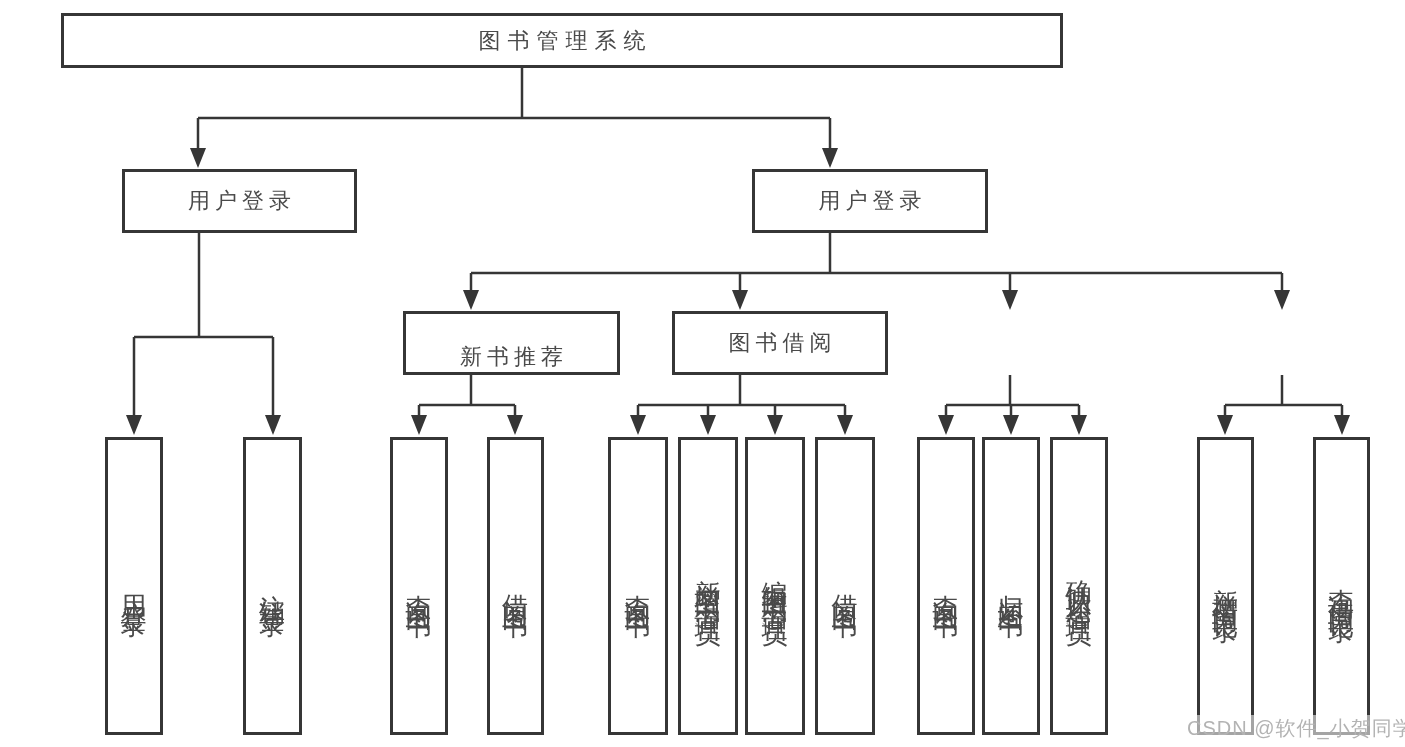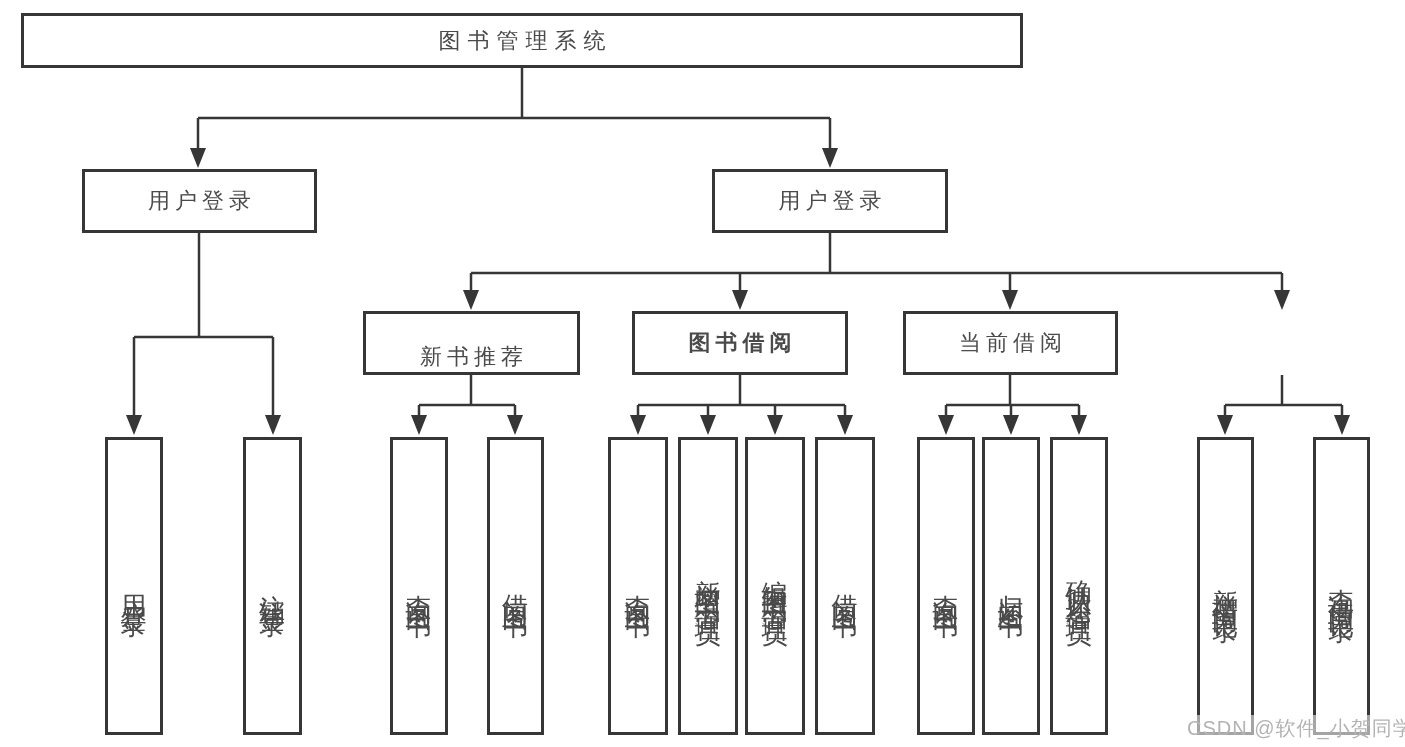--- a/index.html
+++ b/index.html
@@ -12,20 +12,21 @@
   }
   #stage{position:absolute;left:0;top:0;width:1405px;height:747px;}
   svg.wires{position:absolute;left:0;top:0;z-index:1;}
   .node{
     position:absolute;
     box-sizing:border-box;
     border:3px solid #363636;
     background:#ffffff;
     display:flex;align-items:center;justify-content:center;
     z-index:2;
+    margin-left:40px;
   }
   .node .lbl{
     color:#4a4a4a;
     font-size:22px;
     letter-spacing:5px;
     text-indent:5px;
     white-space:nowrap;
   }
   .node.root .lbl{letter-spacing:7px;text-indent:7px;}
   .leaf{
@@ -136,25 +137,22 @@
   <div class="node" style="left:82px;top:169px;width:235px;height:64px;">
     <span class="lbl">用户登录</span>
   </div>
   <div class="node" style="left:712px;top:169px;width:236px;height:64px;">
     <span class="lbl">用户登录</span>
   </div>
 
   <div class="node" style="left:363px;top:311px;width:217px;height:64px;align-items:flex-end;">
     <span class="lbl">新书推荐</span>
   </div>
-  <div class="node" style="left:632px;top:311px;width:216px;height:64px;font-weight:bold;">
+  <div class="node" style="left:632px;top:311px;width:216px;height:64px;">
     <span class="lbl">图书借阅</span>
-  </div>
-  <div class="node" style="left:903px;top:311px;width:215px;height:64px;">
-    <span class="lbl">当前借阅</span>
   </div>
 
   <div class="leaf" style="left:105px;">
     <span class="vlbl">用户登录</span>
   </div>
   <div class="leaf" style="left:243px;width:59px;">
     <span class="vlbl">注销登录</span>
   </div>
 
   <div class="leaf" style="left:390px;">

